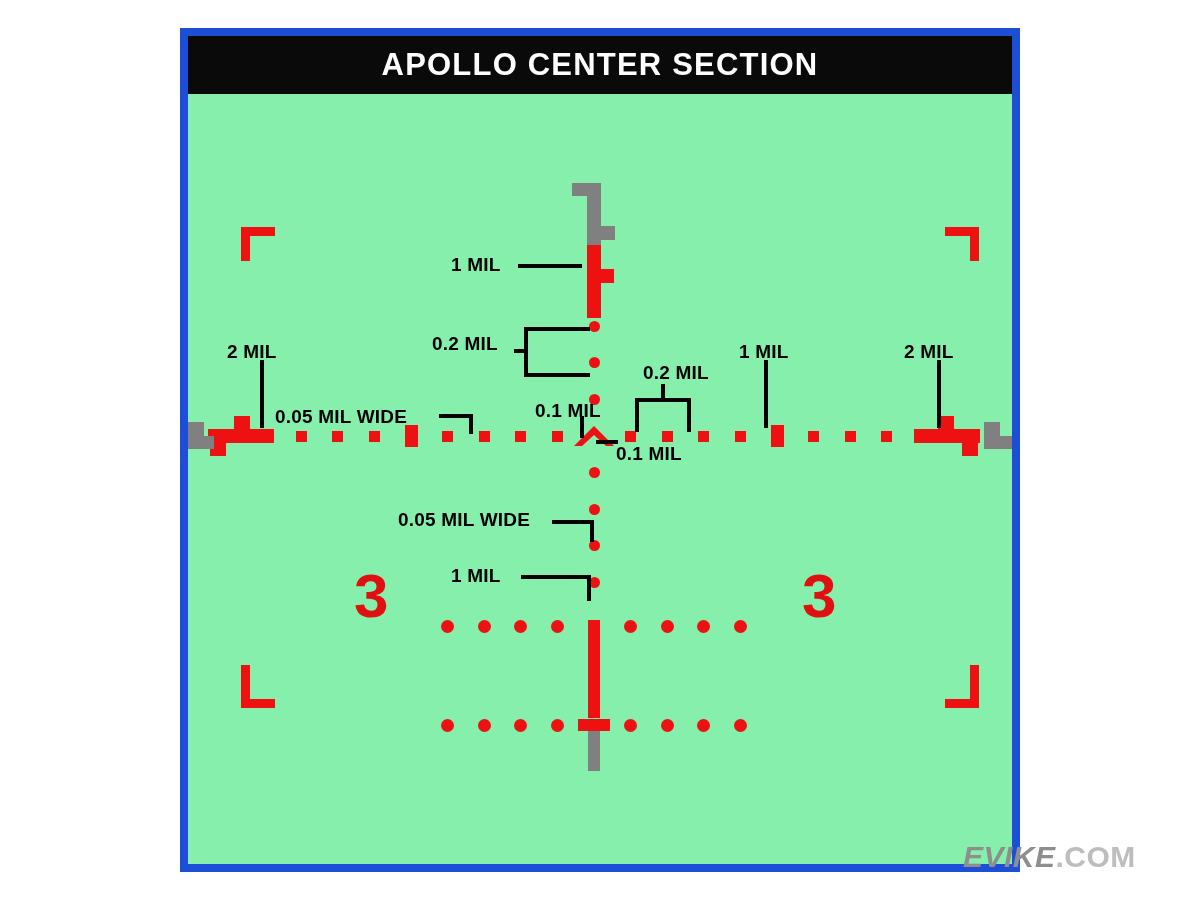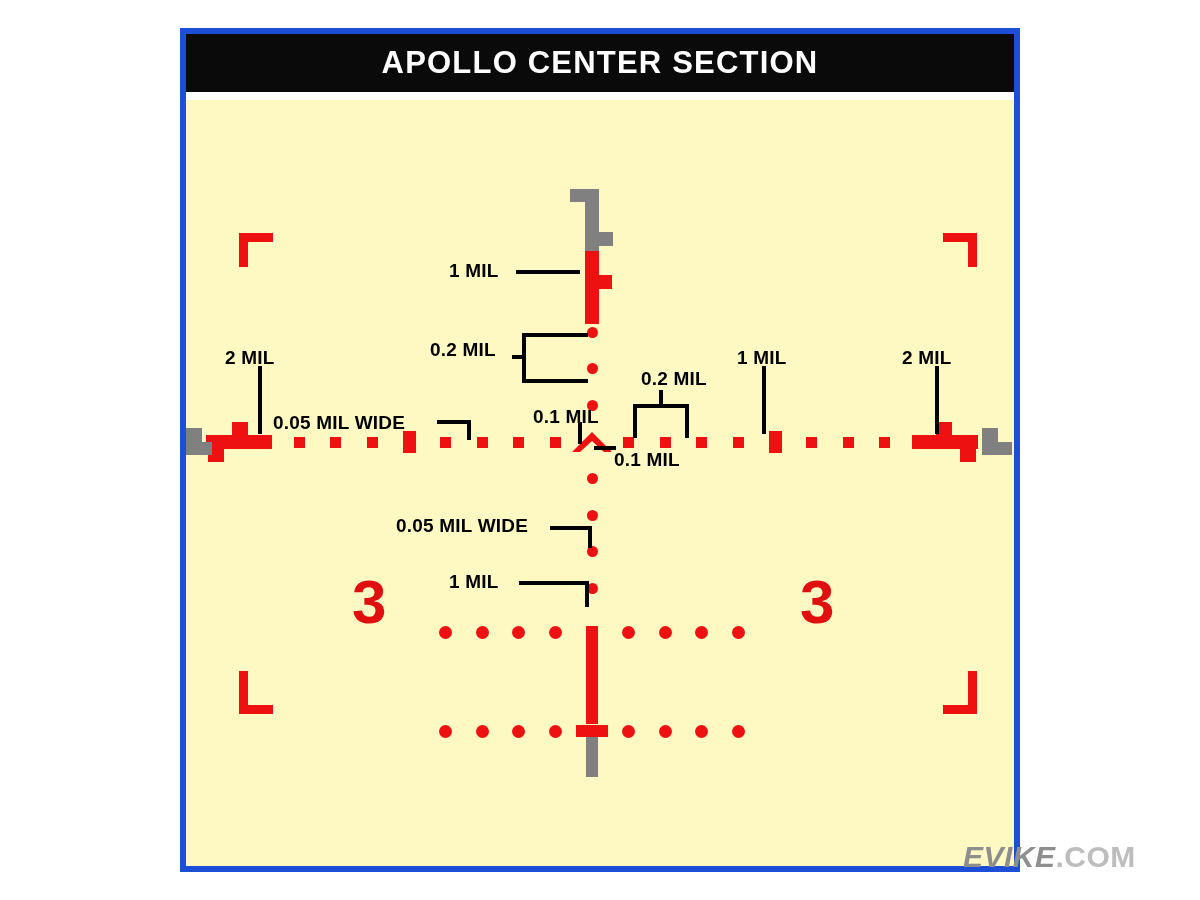--- a/index.html
+++ b/index.html
@@ -8,35 +8,35 @@
     background:#ffffff;
     font-family:"Liberation Sans", sans-serif;
     overflow:hidden;
   }
   #stage{ position:relative; width:1200px; height:900px; background:#fff; }
 
   
   #frame{
     position:absolute; left:180px; top:28px;
     width:840px; height:844px;
-    border:6px solid #1d4ed8;
+    border:8px solid #1d4ed8;
     background:#ffffff;
   }
   #titlebar{
     position:absolute; left:0; top:0; right:0; height:58px;
     background:#0a0a0a;
     display:flex; align-items:center; justify-content:center;
   }
   #titlebar .t{
     color:#ffffff; font-size:31px; font-weight:700;
     letter-spacing:1.2px; white-space:nowrap;
   }
   #canvas{
     position:absolute; left:0; top:58px; right:0; bottom:0;
-    background:#fef9c3; overflow:hidden;margin-top:8px;
+    background:#86efac; overflow:hidden;
   }
 
   
   .sq    { position:absolute; background:#ee1111; }
   .sqg   { position:absolute; background:#808080; }
   .dot   { position:absolute; background:#ee1111; border-radius:50%; }
   .blk   { position:absolute; background:#000000; }
   .lbl   { position:absolute; color:#000000; font-size:19px; font-weight:700;
            white-space:nowrap; letter-spacing:.2px; }
   .three { position:absolute; color:#e01010; font-size:62px; font-weight:700;

